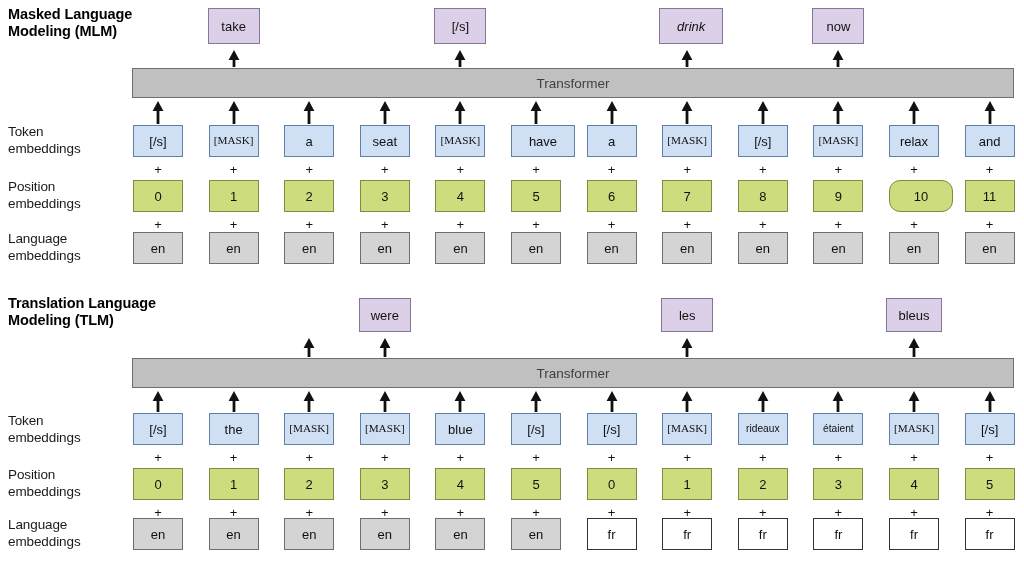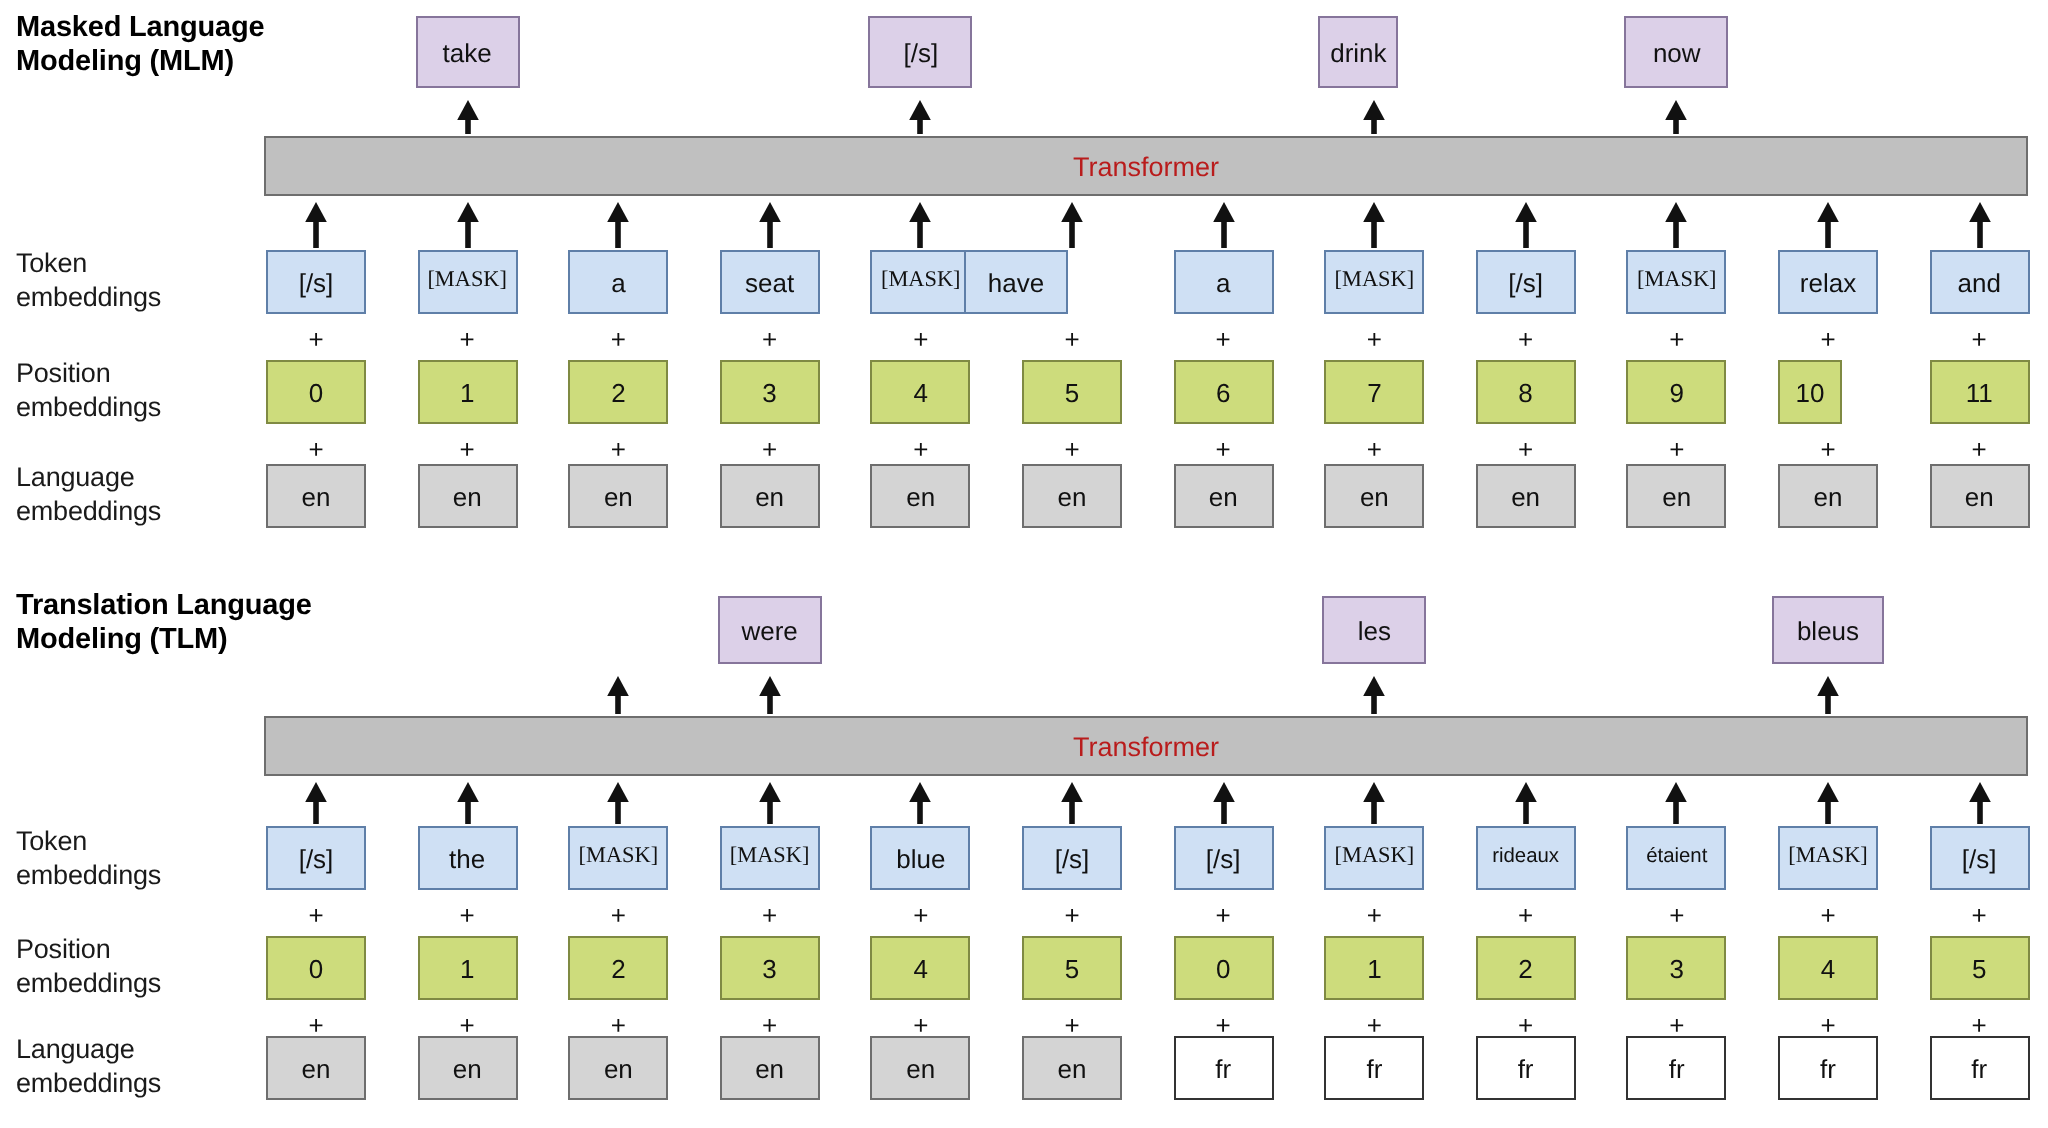--- a/index.html
+++ b/index.html
@@ -46,21 +46,21 @@
 
   
   .transformer {
     position: absolute;
     background: #c0c0c0;
     border: 1.3px solid #6e6e6e;
     display: flex;
     align-items: center;
     justify-content: center;
     font-size: 13.5px;
-    color: #b91c1c;
+    color: #404040;
     box-sizing: border-box;
   }
 
   
   .cell {
     position: absolute;
     box-sizing: border-box;
     display: flex;
     align-items: center;
     justify-content: center;
@@ -198,35 +198,35 @@
     </svg>
     <div class="cell token small-text" style="left: 435.4px; top: 125px; width: 50px; height: 32px;">[MASK]</div>
     <div class="plus" style="left: 453.4px; top: 163px; width: 14px;">+</div>
     <div class="cell pos" style="left: 435.4px; top: 180px; width: 50px; height: 32px;">4</div>
     <div class="plus" style="left: 453.4px; top: 218px; width: 14px;">+</div>
     <div class="cell lang-en" style="left: 435.4px; top: 232px; width: 50px; height: 32px;">en</div>
     <svg width="16" height="23" class="arrow" style="position: absolute; left: 528px; top: 101px;">
       <line x1="8" y1="23" x2="8" y2="9.5" stroke="#111" stroke-width="2.8"></line>
       <polygon points="8,0 2.6,10 13.4,10" fill="#111"></polygon>
     </svg>
-    <div class="cell token" style="left: 482px; top: 125px; width: 52px; height: 32px;">have</div>
+    <div class="cell token" style="left: 511px; top: 125px; width: 64px; height: 32px;">have</div>
     <div class="plus" style="left: 529px; top: 163px; width: 14px;">+</div>
     <div class="cell pos" style="left: 511px; top: 180px; width: 50px; height: 32px;">5</div>
     <div class="plus" style="left: 529px; top: 218px; width: 14px;">+</div>
     <div class="cell lang-en" style="left: 511px; top: 232px; width: 50px; height: 32px;">en</div>
     <svg width="16" height="23" class="arrow" style="position: absolute; left: 603.6px; top: 101px;">
       <line x1="8" y1="23" x2="8" y2="9.5" stroke="#111" stroke-width="2.8"></line>
       <polygon points="8,0 2.6,10 13.4,10" fill="#111"></polygon>
     </svg>
     <div class="cell token" style="left: 586.6px; top: 125px; width: 50px; height: 32px;">a</div>
     <div class="plus" style="left: 604.6px; top: 163px; width: 14px;">+</div>
     <div class="cell pos" style="left: 586.6px; top: 180px; width: 50px; height: 32px;">6</div>
     <div class="plus" style="left: 604.6px; top: 218px; width: 14px;">+</div>
     <div class="cell lang-en" style="left: 586.6px; top: 232px; width: 50px; height: 32px;">en</div>
-    <div class="cell out" style="left: 659.2px; top: 8px; width: 40px; height: 36px;">drink</div>
+    <div class="cell out" style="left: 659.2px; top: 8px; width: 64px; height: 36px; font-style: italic;">drink</div>
     <svg width="16" height="17" class="arrow" style="position: absolute; left: 679.2px; top: 50px;">
       <line x1="8" y1="17" x2="8" y2="9.5" stroke="#111" stroke-width="2.8"></line>
       <polygon points="8,0 2.6,10 13.4,10" fill="#111"></polygon>
     </svg>
     <svg width="16" height="23" class="arrow" style="position: absolute; left: 679.2px; top: 101px;">
       <line x1="8" y1="23" x2="8" y2="9.5" stroke="#111" stroke-width="2.8"></line>
       <polygon points="8,0 2.6,10 13.4,10" fill="#111"></polygon>
     </svg>
     <div class="cell token small-text" style="left: 662.2px; top: 125px; width: 50px; height: 32px;">[MASK]</div>
     <div class="plus" style="left: 680.2px; top: 163px; width: 14px;">+</div>
@@ -255,21 +255,21 @@
     <div class="plus" style="left: 831.4px; top: 163px; width: 14px;">+</div>
     <div class="cell pos" style="left: 813.4px; top: 180px; width: 50px; height: 32px;">9</div>
     <div class="plus" style="left: 831.4px; top: 218px; width: 14px;">+</div>
     <div class="cell lang-en" style="left: 813.4px; top: 232px; width: 50px; height: 32px;">en</div>
     <svg width="16" height="23" class="arrow" style="position: absolute; left: 906px; top: 101px;">
       <line x1="8" y1="23" x2="8" y2="9.5" stroke="#111" stroke-width="2.8"></line>
       <polygon points="8,0 2.6,10 13.4,10" fill="#111"></polygon>
     </svg>
     <div class="cell token" style="left: 889px; top: 125px; width: 50px; height: 32px;">relax</div>
     <div class="plus" style="left: 907px; top: 163px; width: 14px;">+</div>
-    <div class="cell pos" style="left: 889px; top: 180px; width: 32px; height: 32px;">10</div>
+    <div class="cell pos" style="left: 889px; top: 180px; width: 64px; height: 32px; border-radius: 11px;">10</div>
     <div class="plus" style="left: 907px; top: 218px; width: 14px;">+</div>
     <div class="cell lang-en" style="left: 889px; top: 232px; width: 50px; height: 32px;">en</div>
     <svg width="16" height="23" class="arrow" style="position: absolute; left: 981.6px; top: 101px;">
       <line x1="8" y1="23" x2="8" y2="9.5" stroke="#111" stroke-width="2.8"></line>
       <polygon points="8,0 2.6,10 13.4,10" fill="#111"></polygon>
     </svg>
     <div class="cell token" style="left: 964.6px; top: 125px; width: 50px; height: 32px;">and</div>
     <div class="plus" style="left: 982.6px; top: 163px; width: 14px;">+</div>
     <div class="cell pos" style="left: 964.6px; top: 180px; width: 50px; height: 32px;">11</div>
     <div class="plus" style="left: 982.6px; top: 218px; width: 14px;">+</div>

